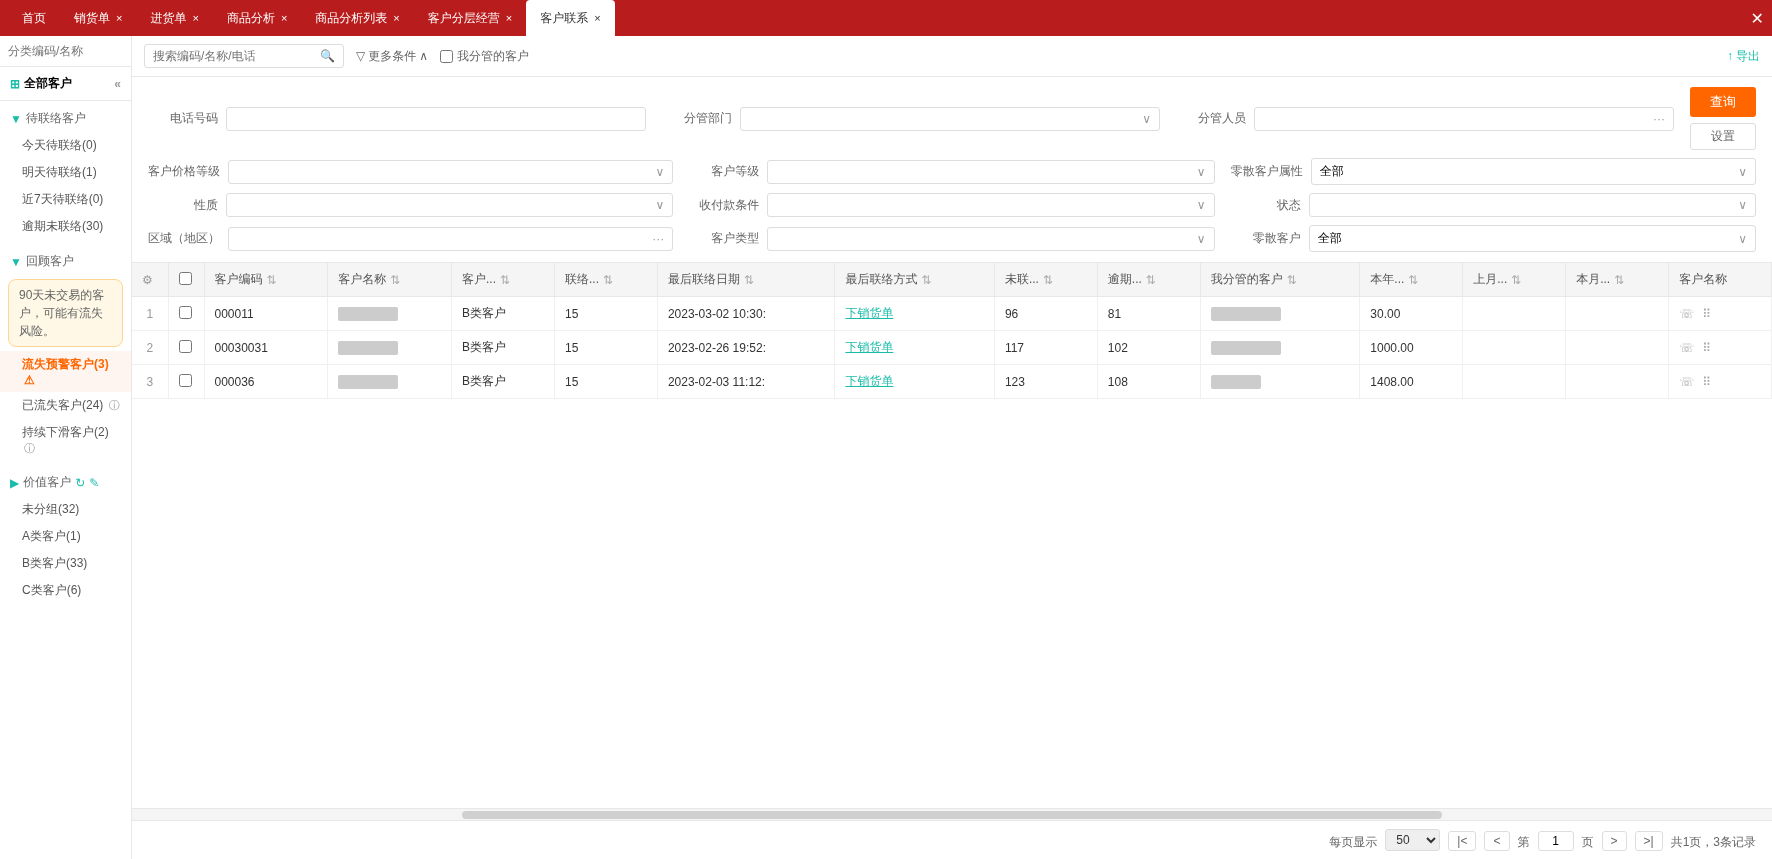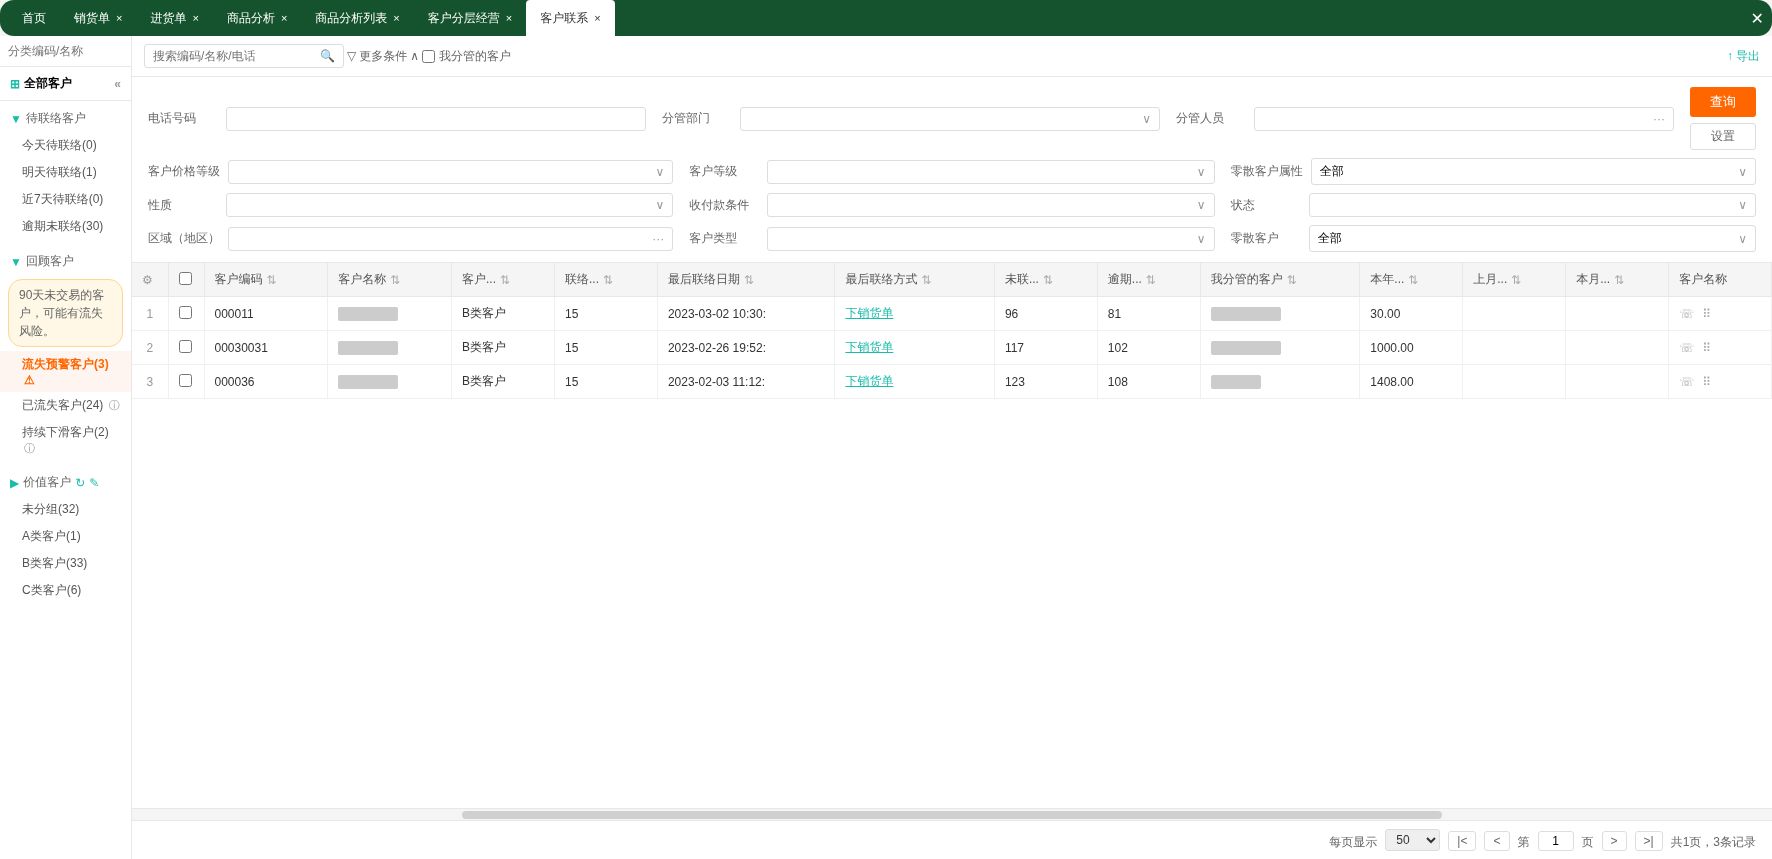--- a/index.html
+++ b/index.html
@@ -1,22 +1,22 @@
 <!DOCTYPE html>
 <html><head>
   <meta charset="utf-8">
   <style>
     * { box-sizing: border-box; margin: 0; padding: 0; font-family: 'Microsoft YaHei', Arial, sans-serif; font-size: 12px; }
     body { background: #f5f5f5; overflow: hidden; width: 1772px; height: 859px; }
 
     
     .tab-bar {
       display: flex; align-items: center;
-      background: #14532d;
-      height: 36px; padding: 12px 8px; border-radius: 14px;
+      background: #b91c1c;
+      height: 36px; padding: 12px 8px;
     }
     .tab-item {
       display: flex; align-items: center;
       padding: 0 14px; height: 36px;
       color: white; cursor: pointer;
       font-size: 13px; white-space: nowrap;
       position: relative;
     }
     .tab-item.active {
       background: #fff; color: #333;
@@ -71,35 +71,35 @@
       color: #555; cursor: pointer;
     }
     .sidebar-item.active {
       color: #ff6600; font-weight: bold;
       background: #fff5f0;
     }
 
     .tooltip-box {
       background: #fff8e6; border: 1px solid #ffd591;
       padding: 6px 10px; margin: 4px 8px;
-      border-radius: 14px; color: #666; font-size: 11px;
+      border-radius: 8px; color: #666; font-size: 11px;
       line-height: 1.5;
     }
 
     
     .content-area {
       flex: 1; display: flex; flex-direction: column;
       overflow: hidden; background: #f5f5f5;
     }
 
     
     .filter-bar {
       display: flex; align-items: center;
       padding: 8px 12px; background: #fff;
-      border-bottom: 1px solid #e8e8e8; gap: 3px;
+      border-bottom: 1px solid #e8e8e8; gap: 12px;
     }
     .filter-bar .search-box {
       display: flex; align-items: center;
       border: 1px solid #ddd; border-radius: 3px;
       padding: 4px 8px; width: 200px; background: #fff;
     }
     .filter-bar .search-box input {
       border: none; outline: none; font-size: 12px; flex: 1;
     }
     .more-conditions {
@@ -123,21 +123,21 @@
     .filter-row {
       display: flex; align-items: center; gap: 16px;
       margin-bottom: 8px;
     }
     .filter-row:last-child { margin-bottom: 0; }
     .filter-field {
       display: flex; align-items: center; flex: 1;
     }
     .filter-field label {
       color: #666; white-space: nowrap; min-width: 70px;
-      margin-right: 8px;
+      text-align: right; margin-right: 8px;
     }
     .filter-field input {
       flex: 1; border: 1px solid #ddd; border-radius: 3px;
       padding: 4px 8px; outline: none; font-size: 12px;
     }
     .filter-field .select-box {
       flex: 1; border: 1px solid #ddd; border-radius: 3px;
       padding: 4px 8px; display: flex; align-items: center;
       justify-content: space-between; cursor: pointer; background: #fff;
     }

